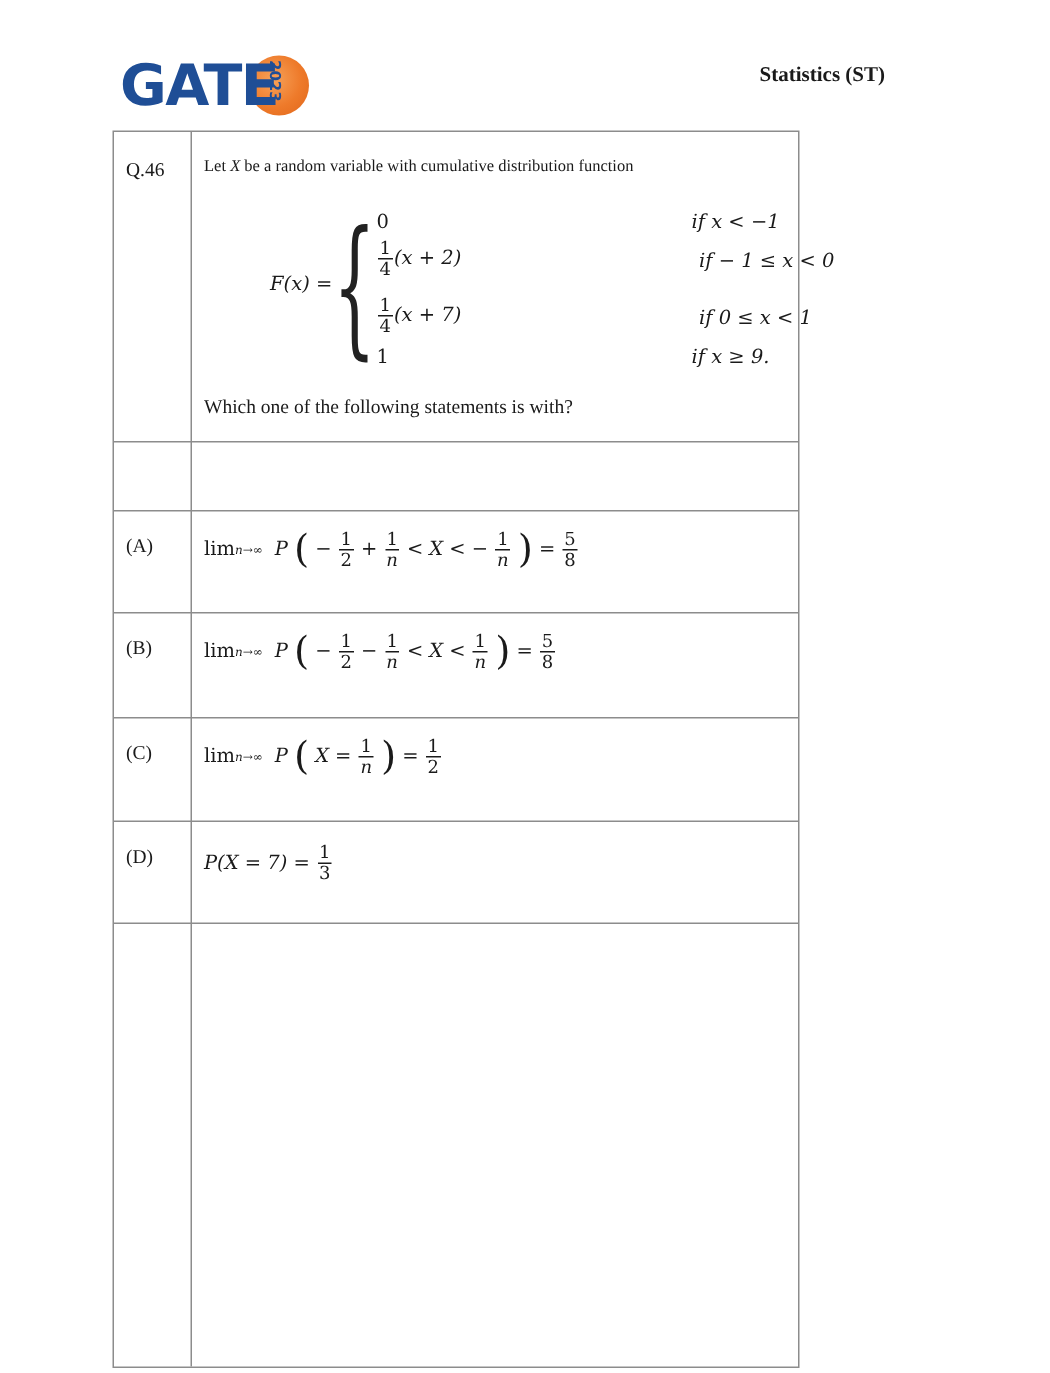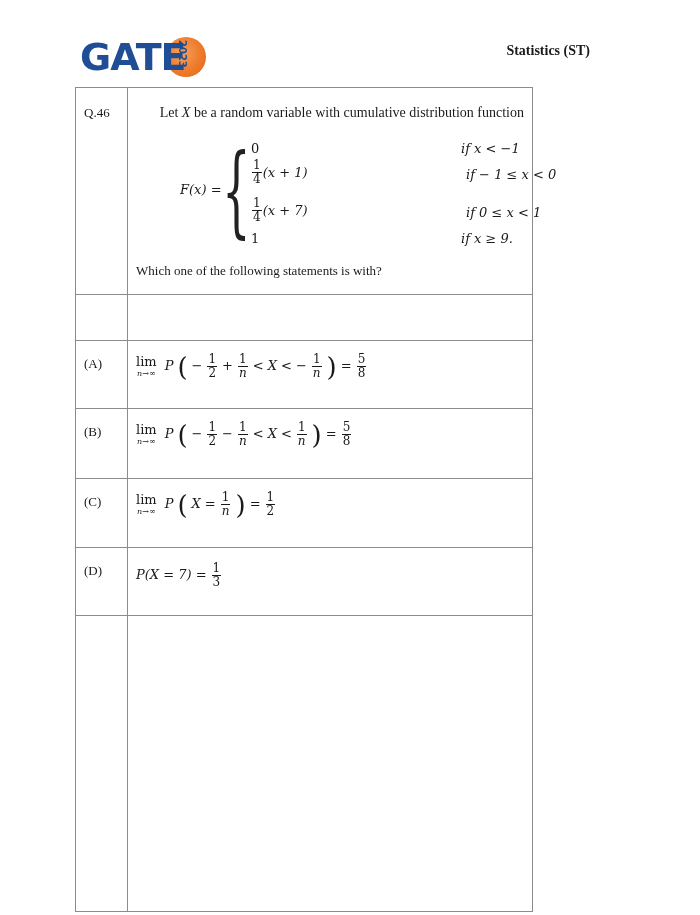--- a/index.html
+++ b/index.html
@@ -16,32 +16,32 @@
   .subject { position:absolute; right:110px; top:43px; font-weight:bold; font-size:14px;
              font-family:"Liberation Serif", serif; }
 
   .tbl { position:absolute; left:75px; top:87px; width:458px; height:825px;
          border:1.5px solid #8c8c8c; box-sizing:border-box; }
   .row { position:absolute; left:0; right:0; border-bottom:1.5px solid #8c8c8c; box-sizing:border-box; }
   .vdiv { position:absolute; left:51px; top:0; bottom:0; border-left:1.5px solid #8c8c8c; }
   .qno { position:absolute; left:8px; font-size:13px; font-family:"Liberation Serif", serif; }
   .cell { position:absolute; left:60px; right:8px; }
 
-  .stem { top:17px; font-size:14px;text-align:right; }
+  .stem { top:17px; font-size:11px; }
   .mathi { font-style:italic; }
   .m { font-family:"DejaVu Serif", serif; font-size:13px; }
   .mi { font-family:"DejaVu Serif", serif; font-style:italic; font-size:13px;text-align:right; }
 
   .frac { display:inline-flex; flex-direction:column; align-items:center; vertical-align:middle;
           font-family:"DejaVu Serif", serif; font-size:12px; line-height:13px; margin:0 1px; }
   .frac .num { padding:0 1px; }
   .frac .den { border-top:1px solid #1a1a1a; padding:0 1px; }
   .den.it { font-style:italic; }
 
-  .lim { display:inline-flex; flex-direction:column; align-items:center; vertical-align:middle;
+  .lim { display:inline-flex; flex-direction:row; align-items:center; vertical-align:middle;
          font-family:"DejaVu Serif", serif; margin-right:4px; }
   .lim .l1 { font-size:13px; line-height:14px; }
   .lim .l2 { font-size:8px; font-style:italic; line-height:9px; }
   .paren { font-family:"DejaVu Serif", serif; font-size:26px; font-weight:200; vertical-align:middle; line-height:1; }
 
   .cdf { position:absolute; left:100px; top:48px; width:400px; height:110px; }
   .cdf-lhs { position:absolute; left:4px; top:46px; }
   .brace { position:absolute; left:46px; top:0; font-family:"DejaVu Serif", serif; font-size:100px;
            line-height:110px; font-weight:100; transform:scaleX(0.45); transform-origin:left top; color:#222; }
   .case { position:absolute; left:75px; height:20px; display:flex; align-items:center; }
@@ -79,21 +79,21 @@
       <div class="case m" style="top:2px;">
         <span>0</span>
       </div>
       <div class="cond mi" style="left:285px; top:2px;">if x &lt; −1</div>
 
       <div class="case m" style="top:26px;">
         <span class="frac">
           <span class="num">1</span>
           <span class="den">4</span>
         </span>
-        <span class="mi">(x + 1)</span>
+        <span class="mi">(x + 2)</span>
       </div>
       <div class="cond mi" style="left:290px; top:28px;">if − 1 ≤ x &lt; 0</div>
 
       <div class="case m" style="top:64px;">
         <span class="frac">
           <span class="num">1</span>
           <span class="den">4</span>
         </span>
         <span class="mi">(x + 7)</span>
       </div>

